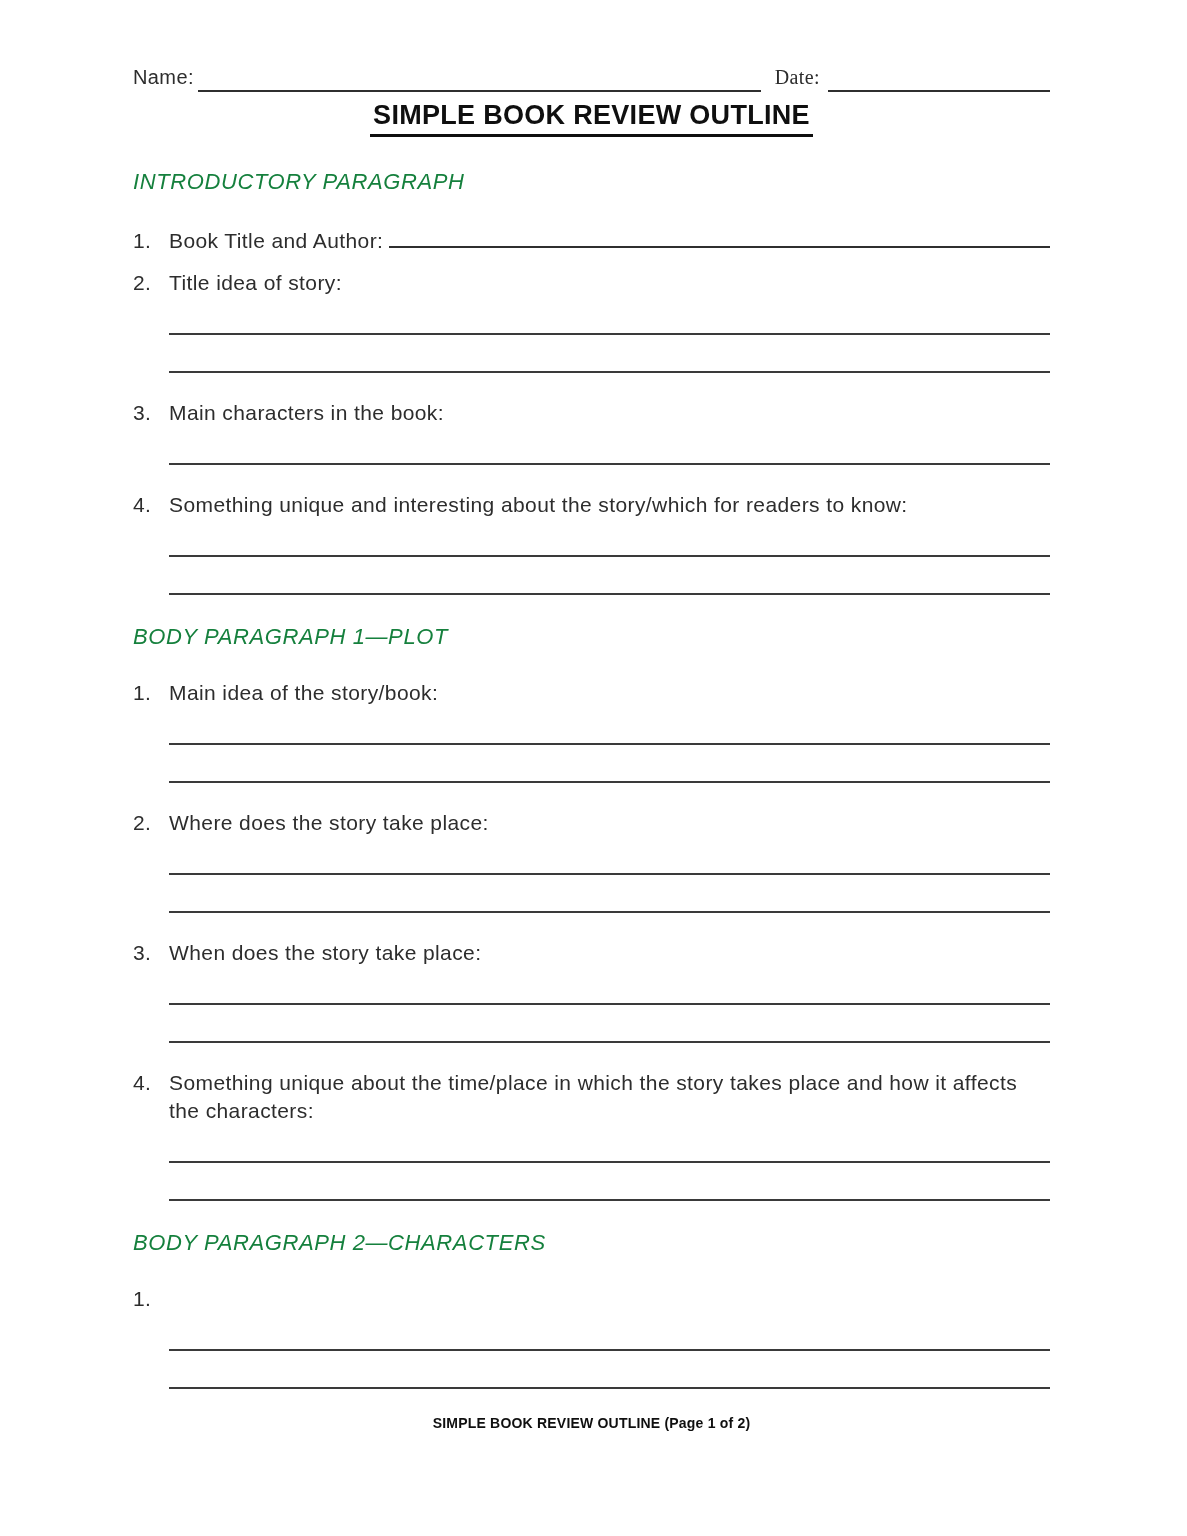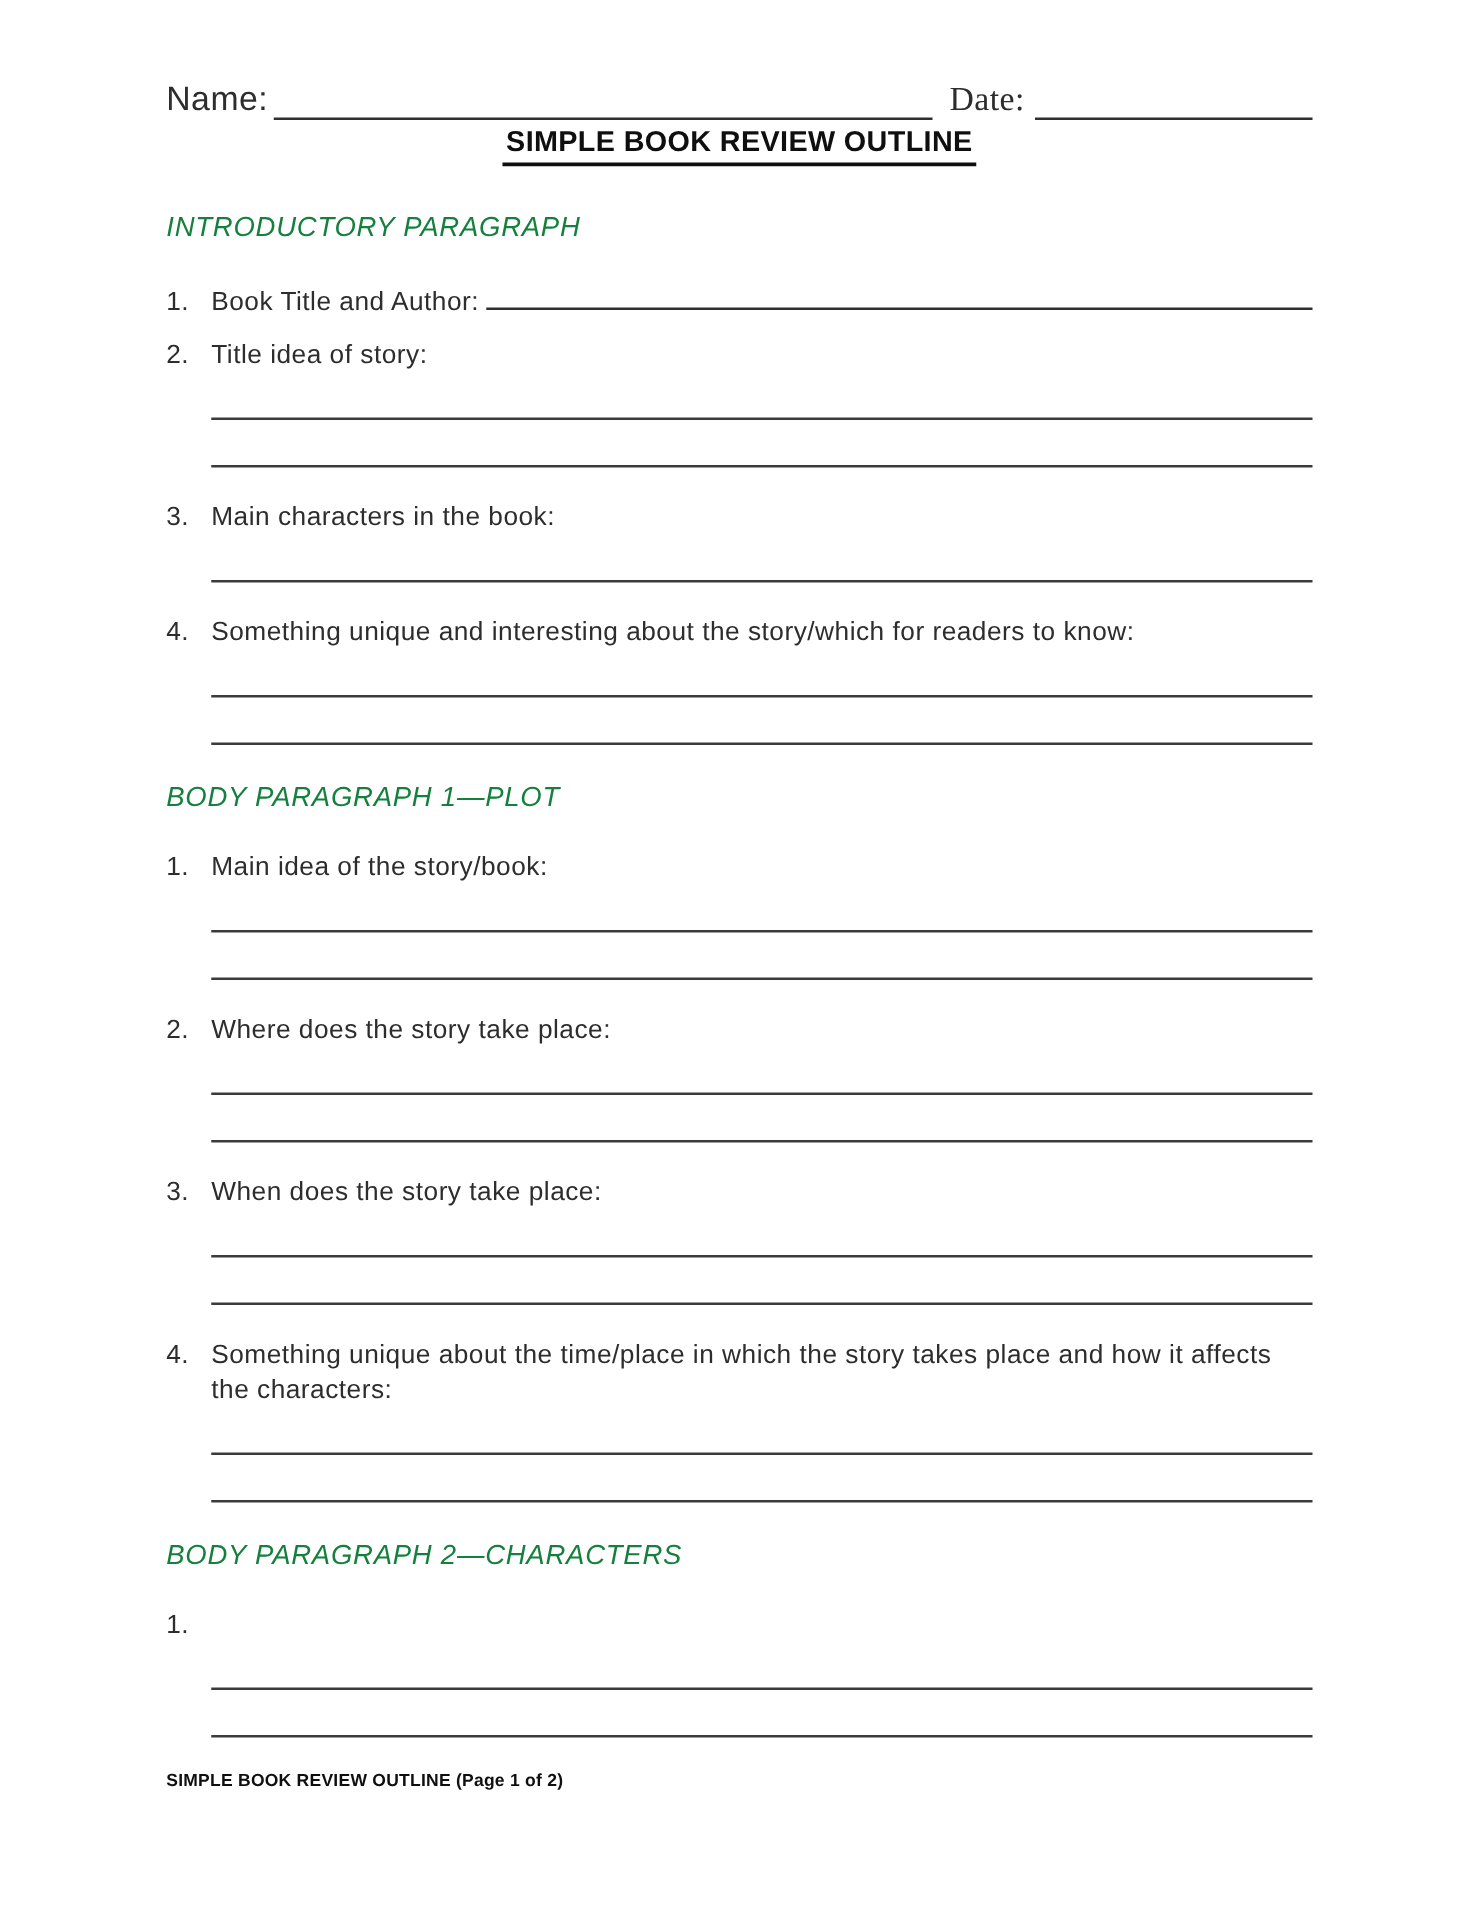--- a/index.html
+++ b/index.html
@@ -16,40 +16,40 @@
     box-sizing: border-box;
     padding: 66px 137px 0 133px;
     font-family: "Liberation Sans", "DejaVu Sans", sans-serif;
     color: #2d2d2d;
     overflow: hidden;
   }
 
   
   .name-date-row {
     display: flex;
-    align-items: flex-end;
-    font-size: 27px;
+    align-items: flex-start;
+    font-size: 20px;
     letter-spacing: 0.4px;
     height: 30px;
   }
   .nd-label { white-space: nowrap; padding-bottom: 1px; }
   .nd-line {
     border-bottom: 2px solid #2f2f2f;
     height: 24px;
     display: inline-block;
   }
   .name-line { flex: 1 1 auto; margin-left: 4px; }
   .date-label { margin-left: 14px; font-family: Liberation Serif, serif; }
   .date-line { width: 222px; margin-left: 8px; }
 
   
   .title-row { text-align: center; margin-top: 4px; height: 40px; }
   .doc-title {
     display: inline-block;
-    font-size: 23px;
+    font-size: 27px;
     font-weight: bold;
     color: #0f0f0f;
     letter-spacing: 0.3px;
     border-bottom: 3px solid #0f0f0f;
     padding: 0 3px 3px 3px;
   }
 
   
   .section-heading {
     font-style: italic;
@@ -85,20 +85,21 @@
 
   .lines { margin-left: 36px; }
   .blank-line {
     height: 36px;
     border-bottom: 2px solid #3a3a3a;
   }
 
   
   .footer {
     margin-top: 18px;
+    text-align: center;
     font-weight: bold;
     font-size: 14px;
     line-height: 17px;
     color: #0f0f0f;
     letter-spacing: 0.2px;
   }
 </style>
 </head>
 <body>
 

